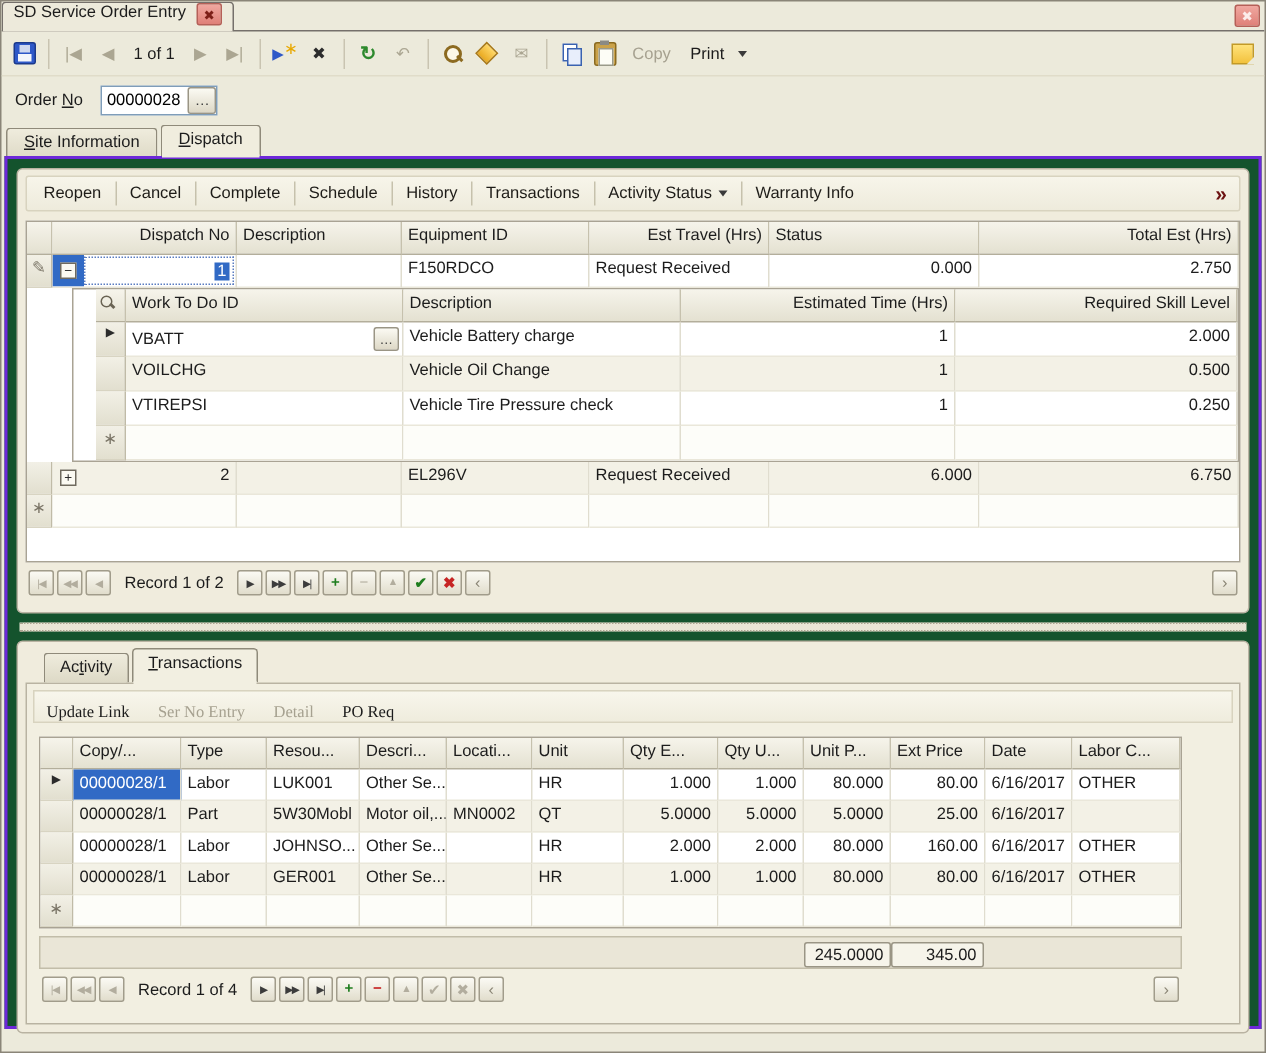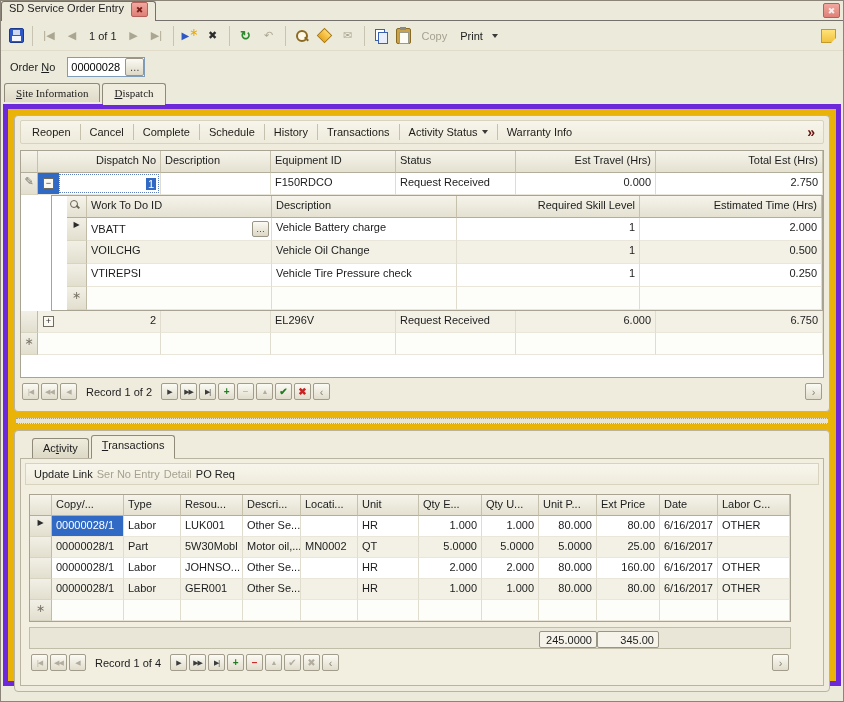--- a/index.html
+++ b/index.html
@@ -51,26 +51,26 @@
   .tb-spacer { flex:1; }
 
   
   .order-row { height:32px; display:flex; align-items:center; padding-left:9px; }
   .accel { text-decoration:underline; }
   .order-field { margin-left:12px; width:78px; height:20px; background:#fff; border:1px solid #7f9db9; display:flex; align-items:center; }
   .order-field input { flex:1; border:none; outline:none; font:11px "Liberation Sans",sans-serif; padding:0 3px; background:transparent; min-width:0; }
   .finder-btn { width:19px; height:18px; background:linear-gradient(#fbfaf3,#ddd8c6); border:1px solid #9a9585; border-radius:2px; display:flex; align-items:center; justify-content:center; font-size:10px; color:#3c3c3c; }
 
   
-  .main-tabs { height:21px; display:flex; padding-left:3px; position:relative; z-index:2;font-family:Liberation Serif, serif; }
+  .main-tabs { height:21px; display:flex; align-items:flex-end; padding-left:3px; position:relative; z-index:2; }
   .mtab { padding:3px 11px 2px; border:1px solid #8f8a7a; border-bottom:none; border-radius:3px 3px 0 0; margin-right:2px; }
   .mtab.inactive { background:linear-gradient(#efecdd,#dfdbc8); height:19px; }
   .mtab.active { background:#f0edde; height:21px; position:relative; }
   .mtab.active::after { content:""; position:absolute; left:0; right:0; bottom:-1px; height:2px; background:#f0edde; }
-  .tab-page { margin:0 2px; border:5px solid #6d28d9; background:#eab308; height:582px; padding:6px 6px 0 6px; position:relative; z-index:1; }
+  .tab-page { margin:0 2px; border:2px solid #6d28d9; background:#14532d; height:582px; padding:6px 6px 0 6px; position:relative; z-index:1; }
 
   
   .group { border:1px solid #b9b3a2; border-radius:4px; background:#f0ecdd; }
   .top-group { height:297px; padding:4px 5px; }
   .action-bar { height:24px; background:linear-gradient(#f7f5ea,#eeebdc); border:1px solid #d8d3bf; border-radius:2px; display:flex; align-items:center; padding:0 2px; }
   .abtn { padding:0 9px; display:flex; align-items:center; height:18px; color:#1e1c18; white-space:nowrap; }
   .a-sep { width:1px; height:16px; background:#c6c1ac; }
   .chevron { margin-left:auto; margin-right:6px; font-weight:bold; font-size:14px; color:#6b1111; }
 
   
@@ -120,21 +120,21 @@
   .splitter { margin:6px 2px; height:6px; border-top:1px dotted #a9a38f; border-bottom:1px dotted #a9a38f; background:#e9e5d5; }
 
   
   .bottom-group { height:262px; padding:4px 5px; margin-top:0; }
   .sub-tabs { display:flex; align-items:flex-end; padding-left:12px; height:23px; position:relative; z-index:2; }
   .stab { padding:3px 10px 2px; border:1px solid #8f8a7a; border-bottom:none; border-radius:3px 3px 0 0; margin-right:2px;text-align:right; }
   .stab.inactive { background:linear-gradient(#efecdd,#ddd9c6); height:20px; }
   .stab.active { background:#f2efe1; height:23px; position:relative; }
   .stab.active::after { content:""; position:absolute; left:0; right:0; bottom:-1px; height:2px; background:#f2efe1; }
   .inner-panel { border:1px solid #b9b3a2; background:#f2efe1; height:228px; padding:4px; position:relative; z-index:1; }
-  .tx-actionbar { height:22px; background:linear-gradient(#f8f6ec,#efecdd); border:1px solid #d8d3bf; display:flex; align-items:center; padding:0 8px; gap:4px; }
+  .tx-actionbar { height:22px; background:linear-gradient(#f8f6ec,#efecdd); border:1px solid #d8d3bf; display:flex; align-items:flex-end; padding:0 8px; gap:19px;font-family:Liberation Serif, serif; }
   .txa { white-space:nowrap; }
   .txa.dis { color:#a6a190; }
 
   
   .txwrap { margin:9px 0 0 4px; width:762px; border:1px solid #a9a394; background:#fff; }
   .tgrid-h, .tgrid-r { display:grid; grid-template-columns:22px 72px 57px 62px 58px 57px 61px 63px 57px 58px 63px 58px 1fr; height:21px; }
   .tsel-blue { background:#316ac5; color:#fff; }
   .row-arrow { font-size:8px; color:#2c2c2c; }
   .totals-row { margin:5px 0 0 4px; width:762px; height:22px; background:#eae6d7; border:1px solid #c2bda9; display:flex; align-items:flex-end; }
   .total-box { height:17px; background:#f6f4ea; border:1px solid #9a9585; border-radius:2px; display:flex; align-items:center; justify-content:flex-end; padding:0 4px; }
@@ -236,22 +236,22 @@
         <span class="abtn">Warranty Info</span>
         <span class="chevron">»</span>
       </div>
 
       <div class="gridbox" style="height:228px;">
         <div class="dgrid-h">
           <div class="hcell"></div>
           <div class="hcell num">Dispatch No</div>
           <div class="hcell">Description</div>
           <div class="hcell">Equipment ID</div>
+          <div class="hcell num">Est Travel (Hrs)</div>
           <div class="hcell">Status</div>
-          <div class="hcell num">Est Travel (Hrs)</div>
           <div class="hcell num">Total Est (Hrs)</div>
         </div>
 
         <div class="dgrid-r">
           <div class="selcol">✎</div>
           <div class="cell dispatch-cell">
             <span class="exp-strip">
                 <span class="exp-box">−</span>
               </span>
             <span class="focus-cell">
@@ -263,22 +263,22 @@
           <div class="cell">Request Received</div>
           <div class="cell num">0.000</div>
           <div class="cell num">2.750</div>
         </div>
 
         <div class="nested">
           <div class="ngrid-h">
             <div class="hcell" style="padding:3px 2px;"><span class="icon-mag"></span></div>
             <div class="hcell">Work To Do ID</div>
             <div class="hcell">Description</div>
+            <div class="hcell num">Estimated Time (Hrs)</div>
             <div class="hcell num">Required Skill Level</div>
-            <div class="hcell num">Estimated Time (Hrs)</div>
           </div>
           <div class="ngrid-r">
             <div class="selcol row-arrow">▶</div>
             <div class="cell id-cell">
                 <span class="idtxt">VBATT</span>
                 <span class="mini-ellipsis">…</span>
               </div>
             <div class="cell">Vehicle Battery charge</div>
             <div class="cell num">1</div>
             <div class="cell num">2.000</div>

